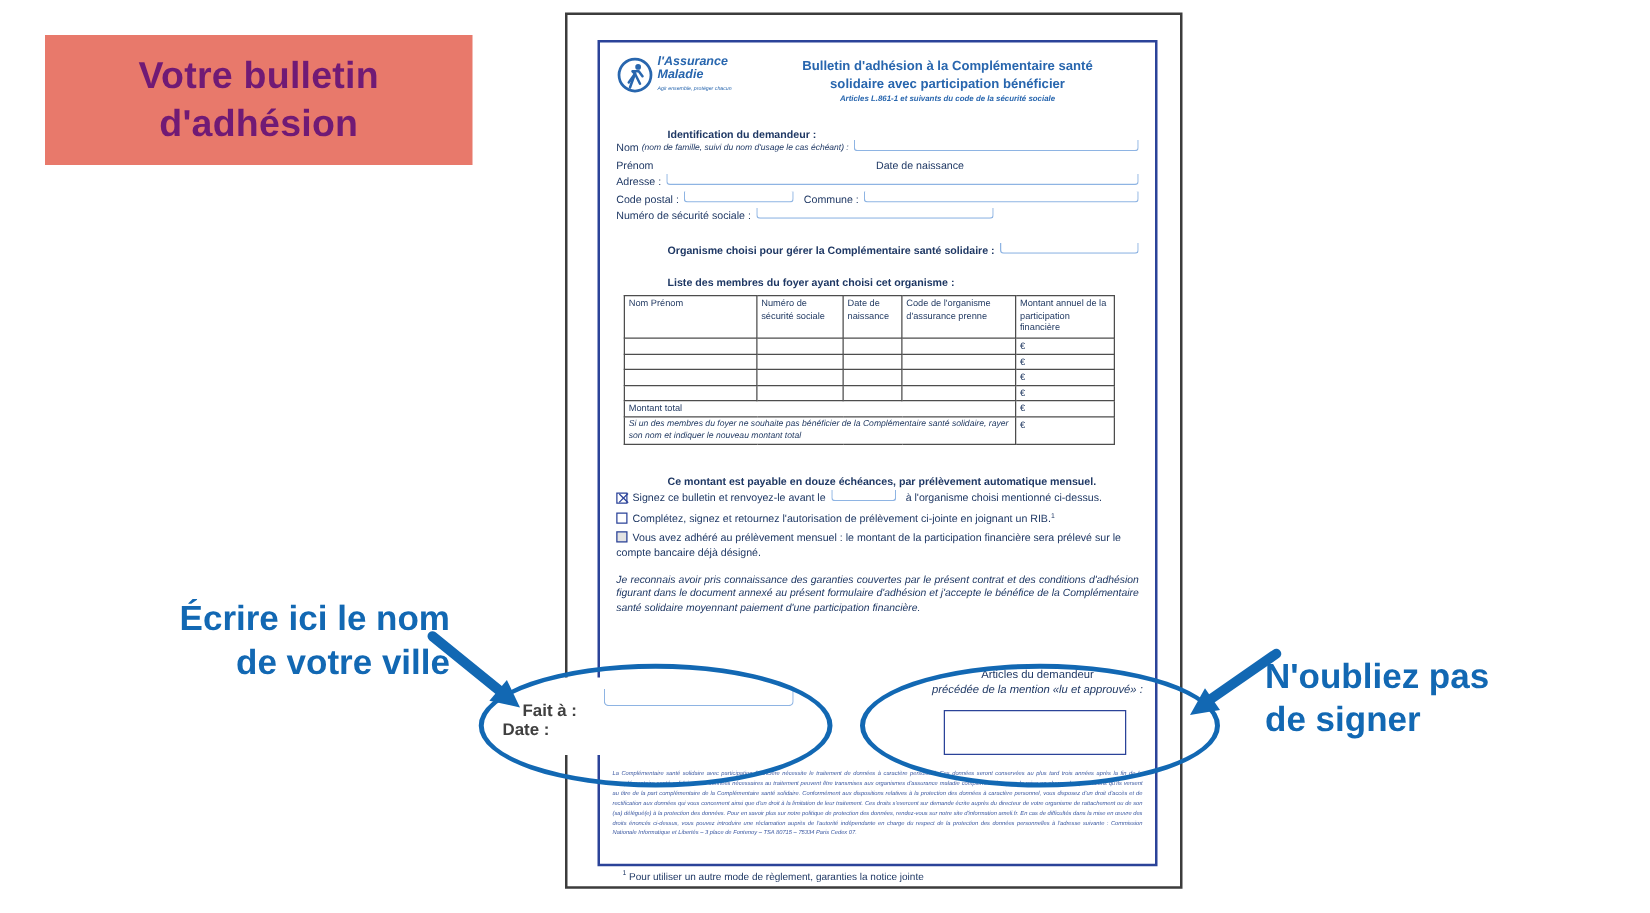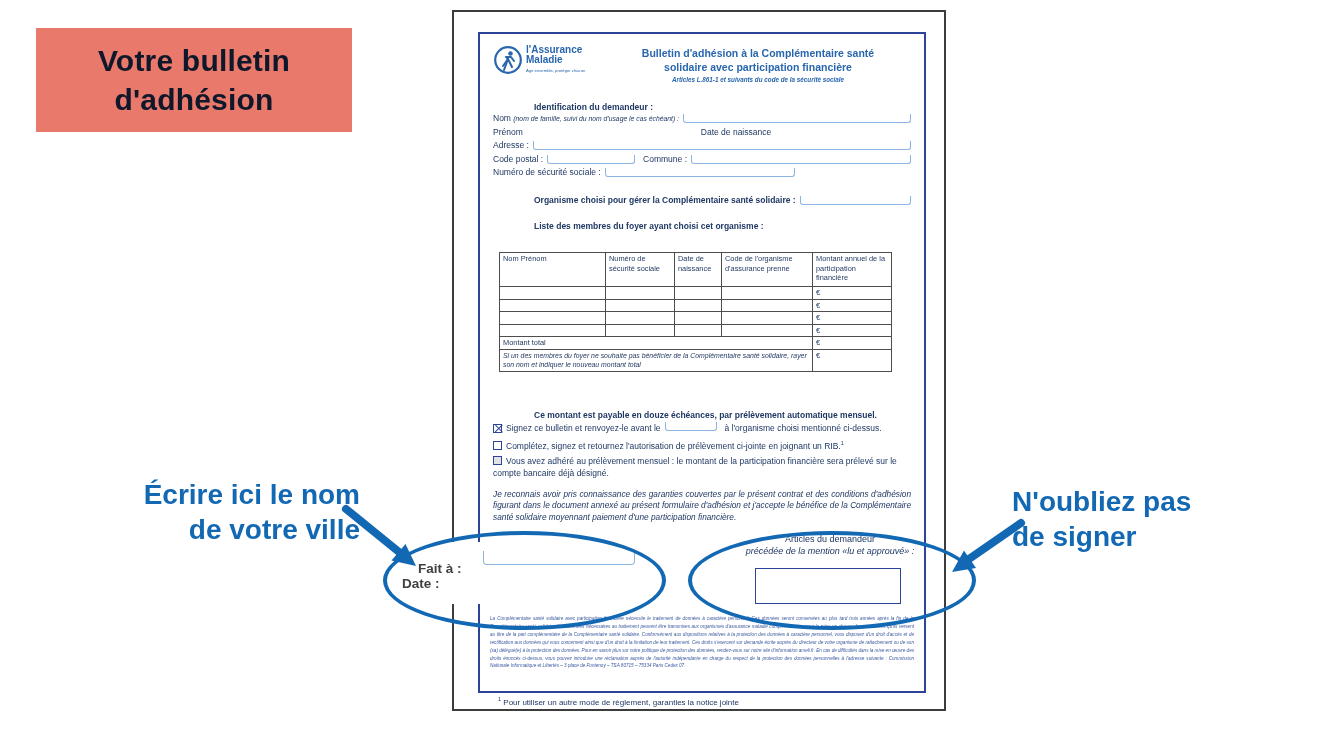--- a/index.html
+++ b/index.html
@@ -1,74 +1,74 @@
 <!DOCTYPE html>
 <html><head>
 <meta charset="utf-8">
 <style>
   * { margin:0; padding:0; box-sizing:border-box; }
   html,body { width:1320px; height:730px; background:#ffffff; overflow:hidden;
     font-family:"Liberation Sans","DejaVu Sans",sans-serif; }
   .canvas { position:relative; width:1320px; height:730px; background:#fff; }
 
   
-  .salmon-box { position:absolute; left:36px; top:28px; width:316px; height:104px;
-    background:#E8796B; color:#0f172a; font-weight:bold; font-size:30px; line-height:39px;
+  .salmon-box { position:absolute; left:36px; top:28px; width:342px; height:104px;
+    background:#E8796B; color:#701a75; font-weight:bold; font-size:30px; line-height:39px;
     text-align:center; padding-top:13px; letter-spacing:.2px; }
   .note { position:absolute; color:#1268B3; font-weight:bold; font-size:28px; line-height:35px; }
   .note-left { left:40px; top:477px; width:320px; text-align:right; }
-  .note-right { left:1012px; top:484px; width:290px; text-align:left; }
+  .note-right { left:1012px; top:523px; width:290px; text-align:left; }
 
   .overlay-svg { position:absolute; left:0; top:0; width:1320px; height:730px;
     pointer-events:none; z-index:4; }
   .ellipse { position:absolute; border:4.5px solid #1268B3; border-radius:50%;
     z-index:3; pointer-events:none; }
   .ellipse-fait { left:383px; top:531px; width:283px; height:99px; }
   .ellipse-sign { left:688px; top:531px; width:288px; height:99px; }
 
   
   .page { position:absolute; left:452px; top:10px; width:494px; height:701px;
     background:#fff; border:2px solid #3c3c3c; z-index:1; }
   .frame { position:absolute; left:24px; top:20px; width:448px; height:661px;
     border:2px solid #2B4399; }
   .frame-content { position:relative; width:100%; height:100%; padding:8px 13px;
     font-size:8.5px; color:#1F3864; }
 
   .hdr { display:flex; height:52px; }
   .logo-wrap { width:112px; display:flex; align-items:flex-start; padding-top:3px; }
-  .logo-txt { margin-left:3px; color:#2866AE; line-height:10px; }
+  .logo-txt { margin-left:3px; color:#2866AE; line-height:10px;font-style:italic; }
   .logo-l1,.logo-l2 { font-weight:bold; font-size:10px; }
   .logo-tag { font-size:4.2px; margin-top:1px; color:#2866AE; }
   .titles { flex:1; text-align:center; padding-top:4px; }
   .title-line { color:#2866AE; font-weight:bold; font-size:10.5px; line-height:14px; }
   .subtitle { color:#2866AE; font-style:italic; font-weight:bold; font-size:6.3px; margin-top:2px; }
 
   .bold { font-weight:bold;padding-left:41px; }
-  .row { line-height:13.5px; white-space:nowrap; display:flex; align-items:center; }
+  .row { line-height:13.5px; white-space:nowrap; display:flex; align-items:flex-start; }
   .hint { font-style:italic; font-size:6.8px; }
   .field { display:inline-block; border-left:1px solid #8EB4E3; border-right:1px solid #8EB4E3;
     border-bottom:1.2px solid #8EB4E3; border-radius:0 0 3px 3px; height:9px;
     vertical-align:baseline; margin-left:4px; }
   .grow { flex:1; }
 
   .sec-ident { margin-top:8px; }
   .organisme { margin-top:14px; }
   .liste { margin-top:14px; }
 
-  table.members { border-collapse:collapse; margin-top:21px; margin-left:6px;
+  table.members { border-collapse:collapse; margin-top:5px; margin-left:6px;
     width:392px; table-layout:fixed; font-size:7.4px; color:#233B63; }
   table.members th, table.members td { border:1px solid #4d4d4d; padding:1px 3px;
     text-align:left; vertical-align:top; font-weight:normal; line-height:9.5px; }
   table.members th { height:34px; }
   table.members td { height:11px; }
   td.euro { text-align:right; }
   td.total { text-align:right; }
   td.note-cell { font-style:italic; font-size:6.9px; text-align:justify; line-height:9px; }
 
-  .payable { margin-top:38px; }
+  .payable { margin-top:24px; }
   .effet { margin-top:12px; }
   .cbline { margin-top:2.5px; line-height:12.5px; }
   .cb { display:inline-block; width:9px; height:9px; border:1.1px solid #2B4399;
     vertical-align:-1.5px; margin-right:4px; position:relative; background:#fff; }
   .cb.gray { background:#E3E3E3; }
   .cb.checked::before, .cb.checked::after { content:""; position:absolute; left:-0.5px; top:3px;
     width:9.5px; height:1.2px; background:#2B4399; }
   .cb.checked::before { transform:rotate(45deg); }
   .cb.checked::after { transform:rotate(-45deg); }
   sup { font-size:5.5px; }
@@ -131,21 +131,21 @@
               <path d="M15 14 L19 22" fill="none" stroke="#2866AE" stroke-width="2" stroke-linecap="round"></path>
             </svg>
             <div class="logo-txt">
               <div class="logo-l1">l'Assurance</div>
               <div class="logo-l2">Maladie</div>
               <div class="logo-tag">Agir ensemble, protéger chacun</div>
             </div>
           </div>
           <div class="titles">
             <div class="title-line">Bulletin d'adhésion à la Complémentaire santé</div>
-            <div class="title-line">solidaire avec participation financière</div>
+            <div class="title-line">solidaire avec participation bénéficier</div>
             <div class="subtitle">Articles L.861-1 et suivants du code de la sécurité sociale</div>
           </div>
         </div>
 
         <div class="sec-ident">
           <div class="bold">Identification du demandeur :</div>
           <div class="row">
             <span>Nom</span>&nbsp;<span class="hint">(nom de famille, suivi du nom d'usage le cas échéant) :</span>
             <span class="field grow"></span>
           </div>

